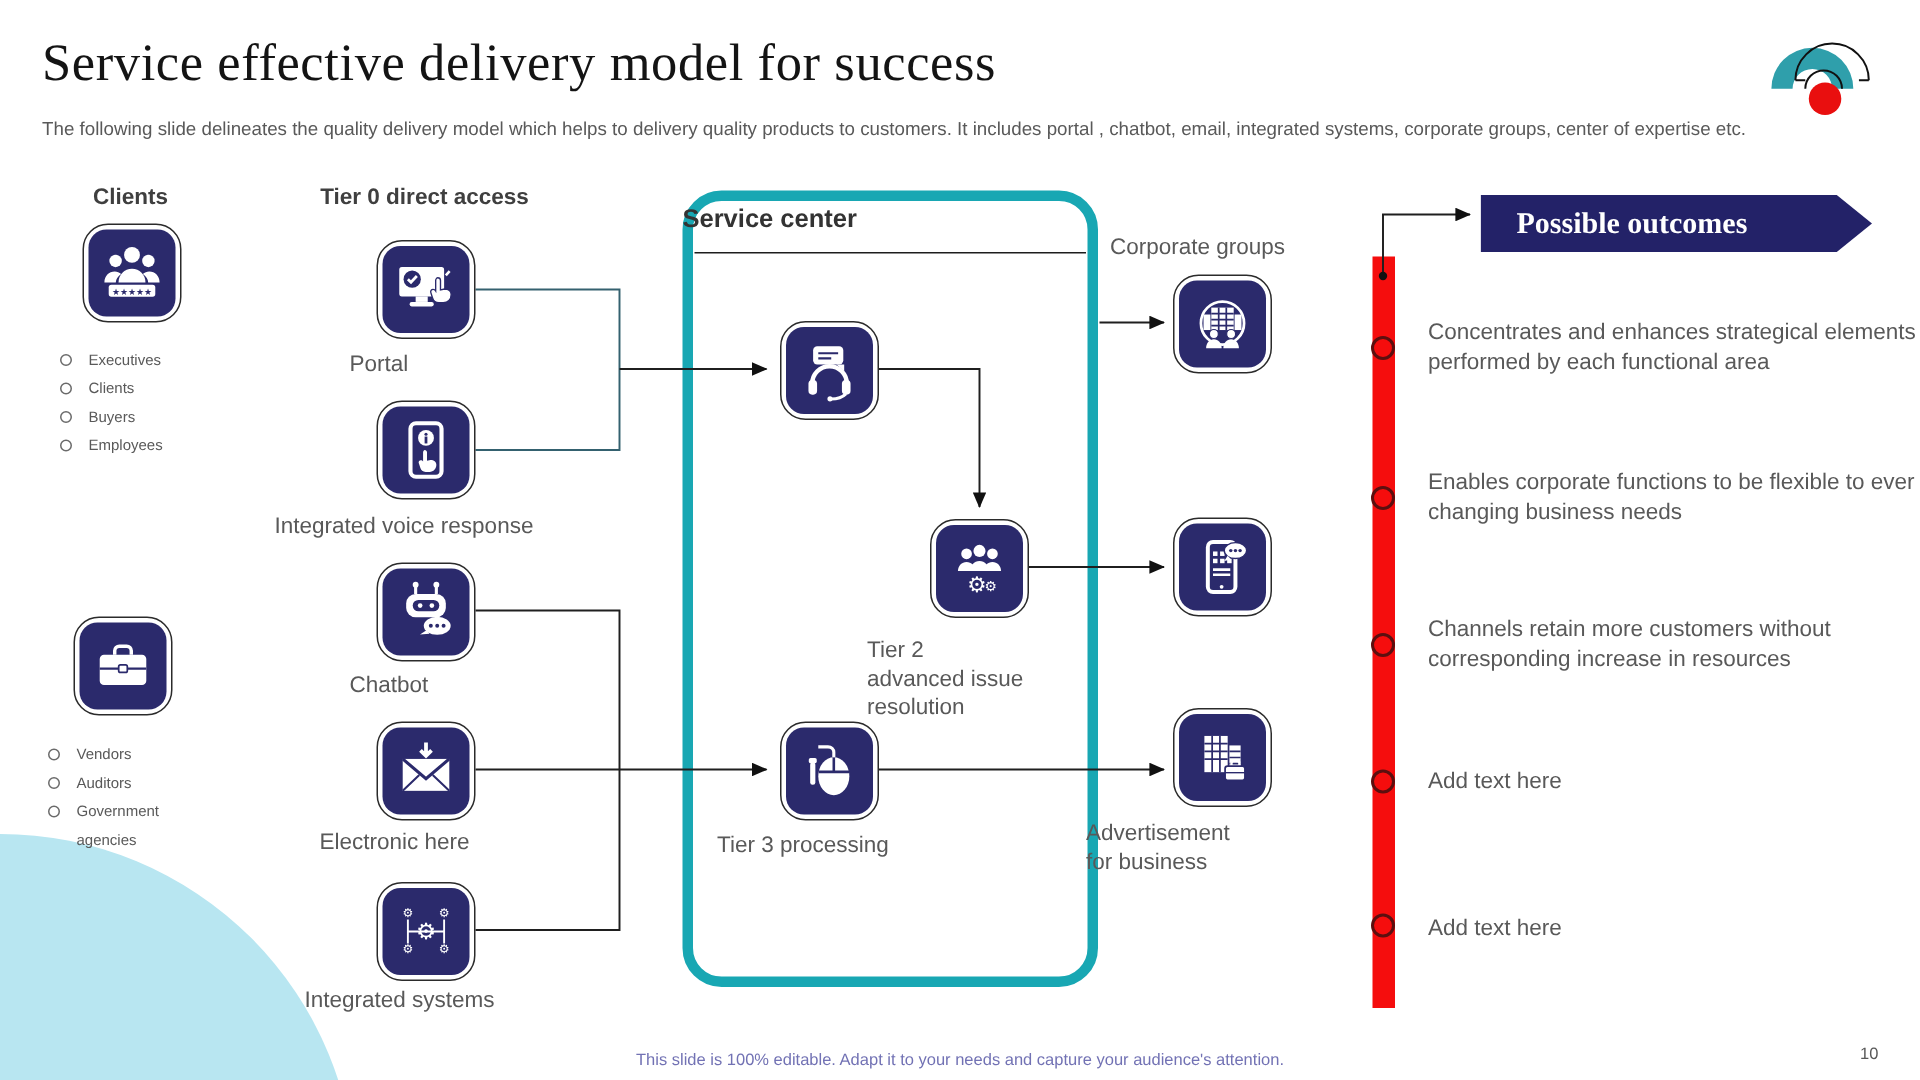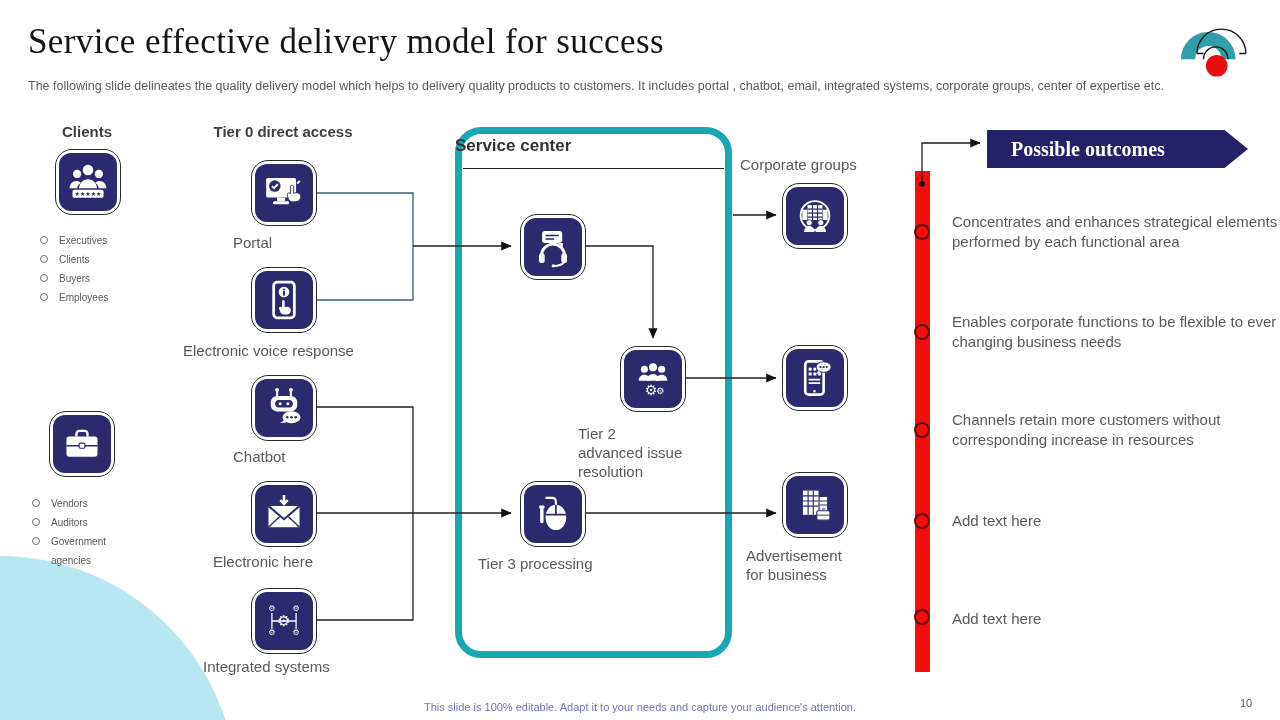--- a/index.html
+++ b/index.html
@@ -128,21 +128,21 @@
     <div class="icon-in">
       <svg class="g" viewBox="0 0 40 40">
         <rect x="11" y="4.5" width="18" height="31" rx="3.2" fill="none" stroke="#fff" stroke-width="2.4"></rect>
         <circle cx="20" cy="13" r="4.6" fill="#fff"></circle>
         <circle cx="20" cy="10.9" r=".9" fill="#2b2a6c"></circle>
         <rect x="19.2" y="12.2" width="1.6" height="4" fill="#2b2a6c"></rect>
         <path d="M19.2 20c.8 0 1.4.6 1.4 1.4v4.8l2-.4c2 0 3.4 1.1 3.4 2.8 0 2.4-1.6 4.1-4 4.1h-2.2c-1.6 0-2.7-1-3.1-2.4l-.9-2.7c-.3-.9.3-1.7 1.2-1.7.6 0 1 .3 1.3.8v-5.3c0-.8.6-1.4.9-1.4z" fill="#fff"></path>
       </svg>
     </div>
   </div>
-  <div class="abs node-label" style="left:183px;top:341px;width:200px;">Electronic voice response</div>
+  <div class="abs node-label" style="left:183px;top:341px;width:200px;">Integrated voice response</div>
 
   <div class="abs icon" style="left:251px;top:375px;">
     <div class="icon-in">
       <svg class="g" viewBox="0 0 40 40">
         <path d="M14 9.5V5 M26 9.5V5" stroke="#fff" stroke-width="1.8"></path>
         <circle cx="14" cy="4.2" r="1.7" fill="#fff"></circle>
           <circle cx="26" cy="4.2" r="1.7" fill="#fff"></circle>
         <rect x="8.5" y="9.5" width="23" height="13.5" rx="5.5" fill="#fff"></rect>
         <rect x="12.3" y="13" width="15.4" height="6.6" rx="3.3" fill="#2b2a6c"></rect>
         <circle cx="16.6" cy="16.3" r="1.35" fill="#fff"></circle>
@@ -278,21 +278,21 @@
         <rect x="9.5" y="7.5" width="13.5" height="21" fill="#fff"></rect>
         <path d="M14 7.5v21 M18.5 7.5v21 M9.5 12h13.5 M9.5 16.5h13.5 M9.5 21h13.5" stroke="#2b2a6c" stroke-width="1"></path>
         <rect x="24" y="13" width="6.5" height="14" fill="#fff"></rect>
         <path d="M24 16.5h6.5 M24 20h6.5 M24 23.5h6.5" stroke="#2b2a6c" stroke-width="1"></path>
         <path d="M25.2 24.6v-1.2c0-.9.7-1.6 1.6-1.6h1.4c.9 0 1.6.7 1.6 1.6v1.2" fill="none" stroke="#fff" stroke-width="1.4"></path>
         <rect x="21.5" y="25" width="11.5" height="8.2" rx="1.4" fill="#fff" stroke="#2b2a6c" stroke-width="1"></rect>
         <path d="M21.5 28.8h11.5" stroke="#2b2a6c" stroke-width=".8"></path>
       </svg>
     </div>
   </div>
-  <div class="abs node-label" style="left:746px;top:546px;width:150px;">Advertisement
+  <div class="abs node-label" style="left:724px;top:546px;width:150px;">Advertisement
 for business</div>
 
   <div class="abs banner">Possible outcomes</div>
   <div class="abs outcome" style="top:212px;">Concentrates and enhances strategical elements performed by each functional area</div>
   <div class="abs outcome" style="top:312px;">Enables corporate functions to be flexible to ever changing business needs</div>
   <div class="abs outcome" style="top:410px;">Channels retain more customers without corresponding increase in resources</div>
   <div class="abs outcome" style="top:511px;">Add text here</div>
   <div class="abs outcome" style="top:609px;">Add text here</div>
 
   <svg class="abs overlay" viewBox="0 0 1280 720">

